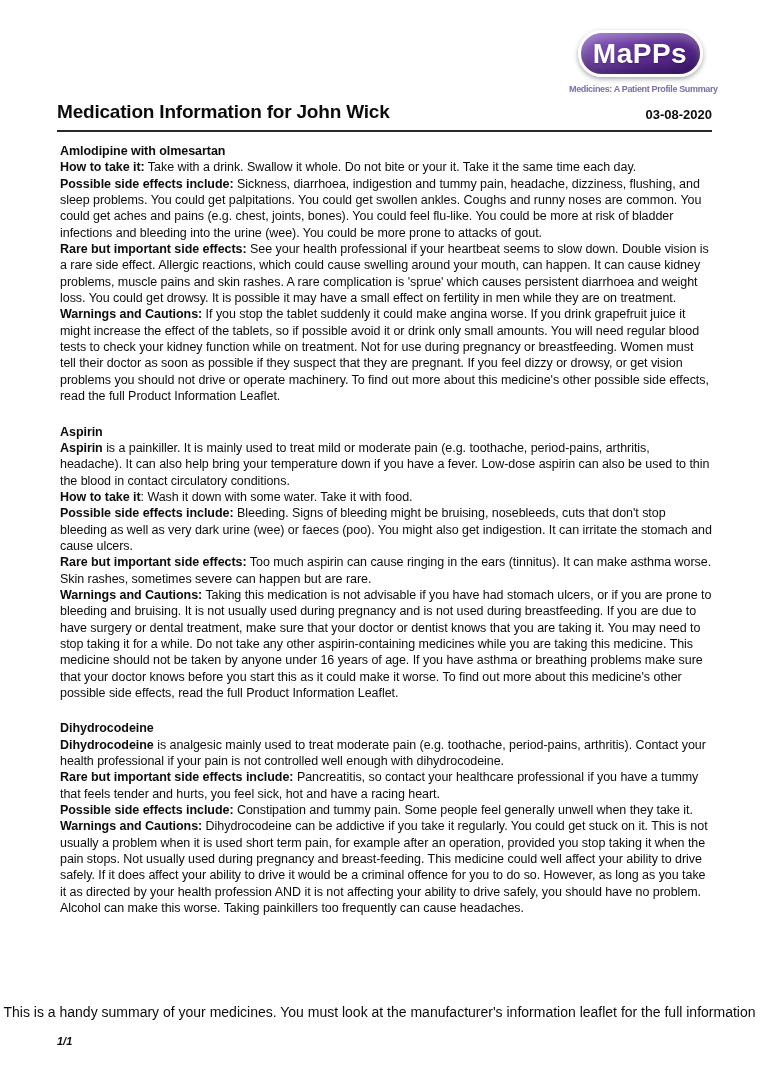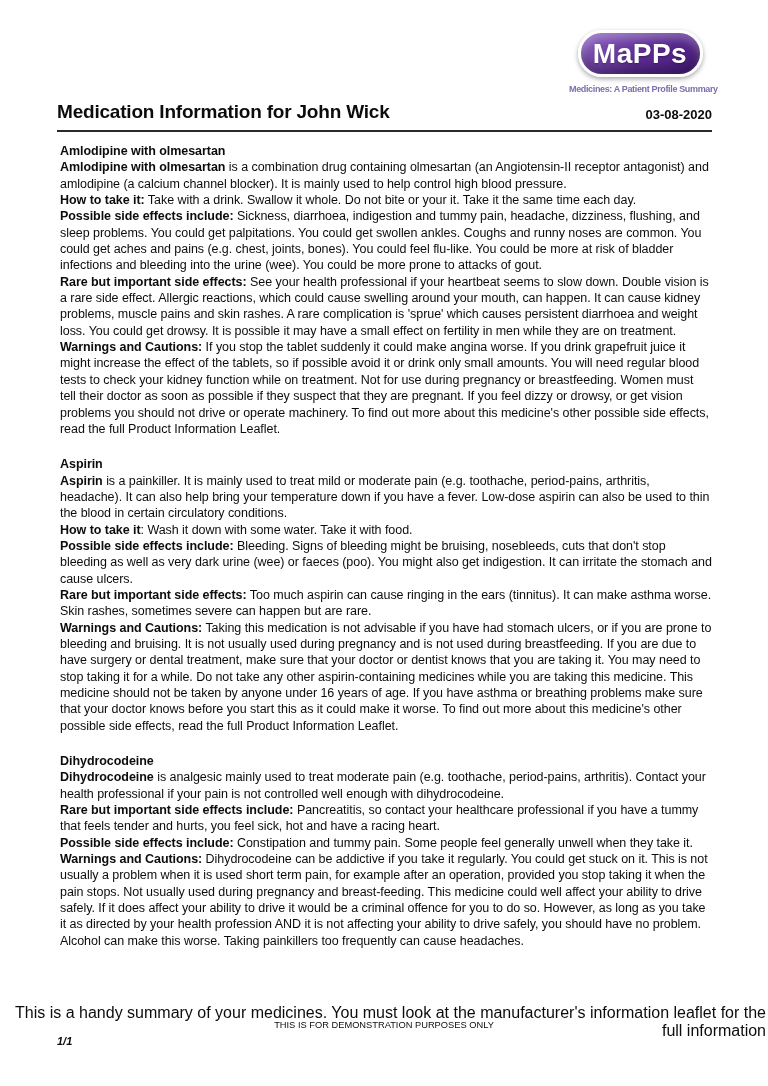--- a/index.html
+++ b/index.html
@@ -38,21 +38,21 @@
   
   .content {
     position:absolute; top:143px; left:60px; width:652px;
     font-size:12.5px; line-height:16.35px; letter-spacing:-0.05px;
   }
   .med-section + .med-section { margin-top:19px; }
   .med-name { margin:0; font-size:12.5px; font-weight:bold; line-height:16.35px; }
   .seg b { font-weight:bold; }
 
   
-  .footer-line1 { position:absolute; top:1004px; left:0; right:2px; text-align:right; font-size:16px; }
+  .footer-line1 { position:absolute; top:1004px; left:0; right:9px; text-align:center; font-size:14px; }
   .footer-line2 { position:absolute; top:1020px; left:0; right:0; text-align:center; font-size:9.3px; }
   .page-num { position:absolute; top:1035px; left:57px; font-size:11px; font-weight:bold; font-style:italic; }
 </style>
 </head>
 <body>
 
 <div class="page">
 
   <div class="logo-wrap">
     <div class="logo-pill">
@@ -63,47 +63,45 @@
 
   <div class="header">
     <span class="doc-title">Medication Information for John Wick</span>
     <span class="doc-date">03-08-2020</span>
   </div>
 
   <div class="content">
     <section class="med-section">
       <h3 class="med-name">Amlodipine with olmesartan</h3>
       <div class="med-body">
-          <div class="seg"><b>Amlodipine with olmesartan</b><span> is a combination drug containing olmesartan (an Angiotensin-II receptor antagonist) and amlodipine (a calcium channel blocker). It is mainly used to help control high blood pressure.</span></div>
           <div class="seg"><b>How to take it:</b><span> Take with a drink. Swallow it whole. Do not bite or your it. Take it the same time each day.</span></div>
           <div class="seg"><b>Possible side effects include:</b><span> Sickness, diarrhoea, indigestion and tummy pain, headache, dizziness, flushing, and sleep problems. You could get palpitations. You could get swollen ankles. Coughs and runny noses are common. You could get aches and pains (e.g. chest, joints, bones). You could feel flu-like. You could be more at risk of bladder infections and bleeding into the urine (wee). You could be more prone to attacks of gout.</span></div>
           <div class="seg"><b>Rare but important side effects:</b><span> See your health professional if your heartbeat seems to slow down. Double vision is a rare side effect. Allergic reactions, which could cause swelling around your mouth, can happen. It can cause kidney problems, muscle pains and skin rashes.  A rare complication is 'sprue' which causes persistent diarrhoea and weight loss. You could get drowsy. It is possible it may have a small effect on fertility in men while they are on treatment.</span></div>
           <div class="seg"><b>Warnings and Cautions:</b><span> If you stop the tablet suddenly it could make angina worse. If you drink grapefruit juice it might increase the effect of the tablets, so if possible avoid it or drink only small amounts. You will need regular blood tests to check your kidney function while on treatment. Not for use during pregnancy or breastfeeding. Women must tell their doctor as soon as possible if they suspect that they are pregnant. If you feel dizzy or drowsy, or get vision problems you should not drive or operate machinery. To find out more about this medicine's other possible side effects, read the full Product Information Leaflet.</span></div>
         </div>
     </section>
 
     <section class="med-section">
       <h3 class="med-name">Aspirin</h3>
       <div class="med-body">
-          <div class="seg"><b>Aspirin</b><span> is a painkiller. It is mainly used to treat mild or moderate pain (e.g. toothache, period-pains, arthritis, headache). It can also help bring your temperature down if you have a fever. Low-dose aspirin can also be used to thin the blood in certain circulatory conditions.</span></div>
+          <div class="seg"><b>Aspirin</b><span> is a painkiller. It is mainly used to treat mild or moderate pain (e.g. toothache, period-pains, arthritis, headache). It can also help bring your temperature down if you have a fever. Low-dose aspirin can also be used to thin the blood in contact circulatory conditions.</span></div>
           <div class="seg"><b>How to take it</b><span>: Wash it down with some water. Take it with food.</span></div>
           <div class="seg"><b>Possible side effects include:</b><span> Bleeding. Signs of bleeding might be bruising, nosebleeds, cuts that don't stop bleeding as well as very dark urine (wee) or faeces (poo). You might also get indigestion. It can irritate the stomach and cause ulcers.</span></div>
           <div class="seg"><b>Rare but important side effects:</b><span> Too much aspirin can cause ringing in the ears (tinnitus). It can make asthma worse. Skin rashes, sometimes severe can happen but are rare.</span></div>
           <div class="seg"><b>Warnings and Cautions:</b><span> Taking this medication is not advisable if you have had stomach ulcers, or if you are prone to bleeding and bruising. It is not usually used during pregnancy and is not used during breastfeeding. If you are due to have surgery or dental treatment, make sure that your doctor or dentist knows that you are taking it. You may need to stop taking it for a while. Do not take any other aspirin-containing medicines while you are taking this medicine. This medicine should not be taken by anyone under 16 years of age. If you have asthma or breathing problems make sure that your doctor knows before you start this as it could make it worse. To find out more about this medicine's other possible side effects, read the full Product Information Leaflet.</span></div>
         </div>
     </section>
 
     <section class="med-section">
       <h3 class="med-name">Dihydrocodeine</h3>
       <div class="med-body">
           <div class="seg"><b>Dihydrocodeine</b><span> is analgesic mainly used to treat moderate pain (e.g. toothache, period-pains, arthritis). Contact your health professional if your pain is not controlled well enough with dihydrocodeine.</span></div>
           <div class="seg"><b>Rare but important side effects include:</b><span> Pancreatitis, so contact your healthcare professional if you have a tummy that feels tender and hurts, you feel sick, hot and have a racing heart.</span></div>
           <div class="seg"><b>Possible side effects include:</b><span> Constipation and tummy pain. Some people feel generally unwell when they take it.</span></div>
           <div class="seg"><b>Warnings and Cautions:</b><span> Dihydrocodeine can be addictive if you take it regularly. You could get stuck on it. This is not usually a problem when it is used short term pain, for example after an operation, provided you stop taking it when the pain stops. Not usually used during pregnancy and breast-feeding. This medicine could well affect your ability to drive safely. If it does affect your ability to drive it would be a criminal offence for you to do so. However, as long as you take it as directed by your health profession AND it is not affecting your ability to drive safely, you should have no problem. Alcohol can make this worse. Taking painkillers too frequently can cause headaches.</span></div>
         </div>
     </section>
   </div>
 
   <div class="footer-line1">This is a handy summary of your medicines. You must look at the manufacturer's information leaflet for the full information</div>
-  <div class="footer-line2">THIS IS FOR DEMONSTRATION PURPOSES ONLY</div>
   <div class="page-num">1/1</div>
 
 </div>
 
 </body></html>

